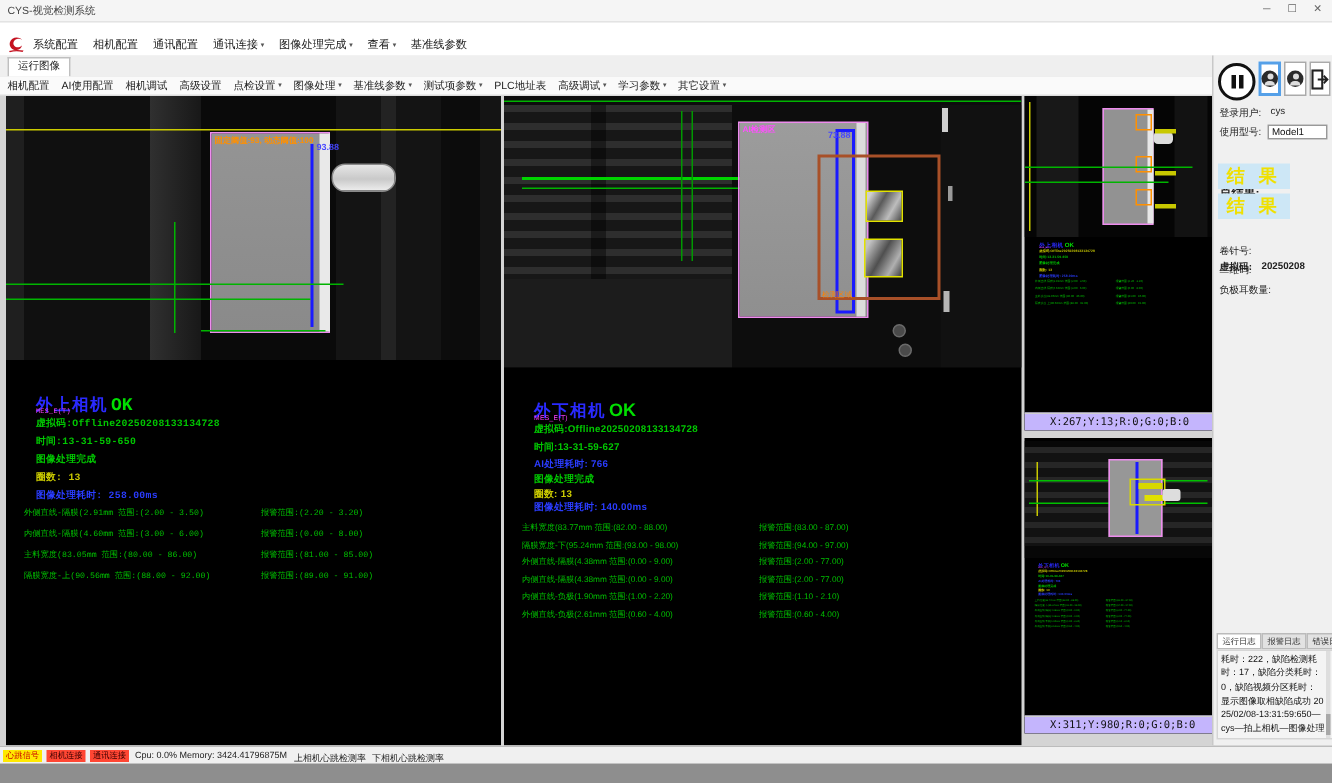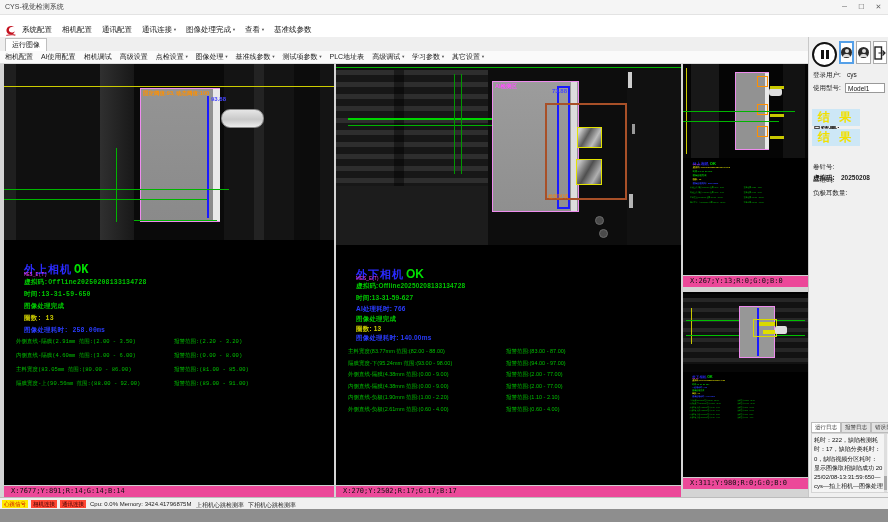--- a/index.html
+++ b/index.html
@@ -22,22 +22,22 @@
   .toolbar{position:absolute;left:0;top:51px;width:808px;height:13px;background:#fafafa;border-bottom:1px solid #dddddd;
            display:flex;align-items:center;padding-left:5px;box-sizing:border-box;}
   .tool-item{font-size:7px;color:#222;margin-right:7px;white-space:nowrap;}
   
   .main{position:absolute;left:0;top:64px;width:810px;height:433px;background:#d4d4d4;}
   .panel{position:absolute;background:#000;overflow:hidden;}
   .p-left{left:4px;top:0;width:330px;height:433px;}
   .p-mid{left:336px;top:0;width:345px;height:433px;}
   .p-s1{left:683px;top:0;width:125px;height:223px;}
   .p-s2{left:683px;top:228px;width:136px;height:197px;}
-  .pfooter{position:absolute;left:0;right:0;bottom:0;height:11px;background:#ec4899;border-top:1px solid #cfcfcf;
-           font-family:"DejaVu Sans Mono",monospace;font-size:7px;line-height:11px;color:#111;padding-left:7px;}
+  .pfooter{position:absolute;left:0;right:0;bottom:0;height:11px;background:#c4b5fd;border-top:1px solid #cfcfcf;
+           font-family:"DejaVu Sans Mono",monospace;font-size:7px;line-height:11px;color:#111;padding-left:17px;}
   
   .hl{position:absolute;background:#00b400;height:1px;}
   .vl{position:absolute;background:#00b400;width:1px;}
   .olabel{position:absolute;white-space:nowrap;font-weight:bold;}
   
   .tb{position:absolute;width:330px;height:160px;}
   .tb .tline{position:absolute;left:14px;white-space:nowrap;font-size:6.5px;font-weight:bold;letter-spacing:.2px;}
   .tb .l-title{position:absolute;left:14px;top:0;white-space:nowrap;}
   .t-cam{font-size:11px;font-weight:bold;color:#2a2aff;letter-spacing:1px;}
   .t-ok{font-size:12px;font-weight:bold;color:#00e000;margin-left:2px;}
@@ -180,21 +180,20 @@
             <div class="mrow">
             <span class="mname">主料宽度(83.05mm 范围:(80.00 - 86.00)</span>
             <span class="malarm">报警范围:(81.00 - 85.00)</span>
           </div>
             <div class="mrow">
             <span class="mname">隔膜宽度-上(90.56mm 范围:(88.00 - 92.00)</span>
             <span class="malarm">报警范围:(89.00 - 91.00)</span>
           </div>
           </div>
       </div>
-      <div class="pfooter">X:7677;Y:891;R:14;G:14;B:14</div>
     </div>
 
     <div class="panel p-mid">
       <div class="abs" style="left:0;top:0;width:345px;height:181px;background:#0d0d0d;overflow:hidden;">
         <div class="abs" style="left:0;top:6px;width:152px;height:116px;background:repeating-linear-gradient(180deg,#2e2e2e 0 5px,#171717 5px 12px);"></div>
         <div class="abs" style="left:0;top:122px;width:152px;height:59px;background:#1c1c1c;"></div>
         <div class="abs" style="left:58px;top:6px;width:10px;height:116px;background:rgba(0,0,0,.4);"></div>
         <div class="abs" style="left:291px;top:6px;width:54px;height:175px;background:#111;"></div>
         <div class="abs" style="left:292px;top:8px;width:4px;height:16px;background:#cfcfcf;"></div>
         <div class="abs" style="left:296px;top:60px;width:3px;height:10px;background:#9a9a9a;"></div>
@@ -247,21 +246,20 @@
             <div class="mrow">
             <span class="mname">内侧直线-负极(1.90mm 范围:(1.00 - 2.20)</span>
             <span class="malarm">报警范围:(1.10 - 2.10)</span>
           </div>
             <div class="mrow">
             <span class="mname">外侧直线-负极(2.61mm 范围:(0.60 - 4.00)</span>
             <span class="malarm">报警范围:(0.60 - 4.00)</span>
           </div>
           </div>
       </div>
-      <div class="pfooter">X:270;Y:2502;R:17;G:17;B:17</div>
     </div>
 
     <div class="panel p-s1">
       <div class="abs" style="left:0;top:0;width:125px;height:94px;background:#050505;overflow:hidden;">
         <div class="vl" style="left:3px;top:4px;height:86px;background:#cccc00;"></div>
         <div class="abs" style="left:8px;top:0;width:28px;height:94px;background:#181818;"></div>
         <div class="abs" style="left:100px;top:0;width:22px;height:94px;background:#121212;"></div>
         <div class="abs" style="left:52px;top:8px;width:34px;height:78px;background:#929292;border:1px solid #ee8cee;box-sizing:border-box;"></div>
         <div class="abs" style="left:82px;top:9px;width:4px;height:76px;background:#e8e8e8;"></div>
         <div class="abs" style="left:86px;top:24px;width:13px;height:8px;background:#ddd;border-radius:3px;"></div>

